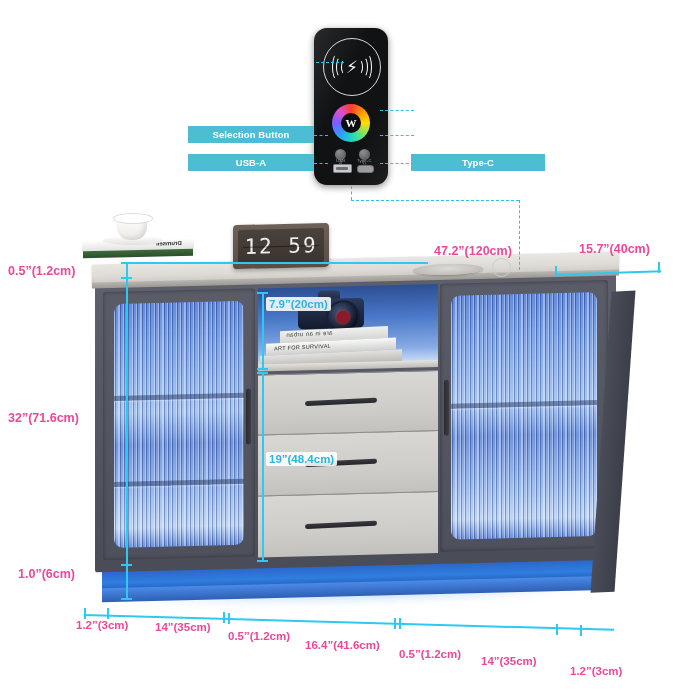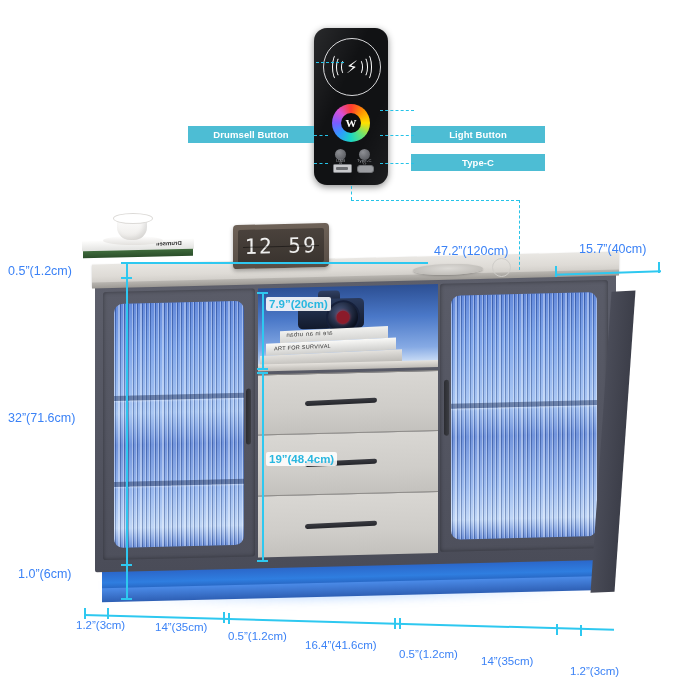--- a/index.html
+++ b/index.html
@@ -172,21 +172,21 @@
   .side-panel{position:absolute;left:506px;top:20px;width:24px;height:300px;
      background:linear-gradient(90deg,#4a4c58,#3c3e49);transform:skewY(-1.4deg) skewX(-4deg);}
 
   
   .mline{position:absolute;background:#2ec8f0;}
   .mline.h{height:1.6px;}
   .mline.v{width:1.6px;}
   .tick{position:absolute;background:#2ec8f0;}
   .tick.v{width:1.6px;height:11px;}
   .tick.h{height:1.6px;width:11px;}
-  .dim{position:absolute;color:#3b82f6;font-size:12.5px;font-weight:normal;white-space:nowrap;}
+  .dim{position:absolute;color:#ec4899;font-size:12.5px;font-weight:bold;white-space:nowrap;}
   .dim-in{position:absolute;color:#29b7e0;font-size:11.5px;font-weight:bold;white-space:nowrap;
      background:rgba(255,255,255,.88);padding:1px 3px;border-radius:2px;}
 </style>
 </head>
 <body>
 
 <div class="stage">
 
   <div class="cab">
 
@@ -296,28 +296,28 @@
     <div class="port-lbl" style="left:43px;top:130px">Type-C</div>
     <div class="usb-port">
       <div class="usb-slot"></div>
     </div>
     <div class="typec-port"></div>
     <div class="panel-gloss"></div>
   </div>
 
   <div class="dash-h" style="left:316px;top:62px;width:28px"></div>
 
-  <div class="pill" style="left:188px;top:126px;width:126px">Drumsell Button</div>
+  <div class="pill" style="left:188px;top:126px;width:126px">Selection Button</div>
   <div class="dash-h" style="left:314px;top:135px;width:14px"></div>
 
+  <div class="pill" style="left:188px;top:154px;width:126px">USB-A</div>
   <div class="dash-h" style="left:314px;top:163px;width:14px"></div>
 
   <div class="dash-h" style="left:380px;top:110px;width:34px"></div>
 
-  <div class="pill" style="left:411px;top:126px;width:134px">Light Button</div>
   <div class="dash-h" style="left:380px;top:135px;width:34px"></div>
 
   <div class="pill" style="left:411px;top:154px;width:134px">Type-C</div>
   <div class="dash-h" style="left:380px;top:163px;width:34px"></div>
 
   <div class="dash-v" style="left:351px;top:186px;height:14px"></div>
   <div class="dash-h" style="left:351px;top:200px;width:168px"></div>
   <div class="dash-v" style="left:519px;top:200px;height:70px"></div>
 
   <div class="dim" style="left:8px;top:264px">0.5”(1.2cm)</div>

